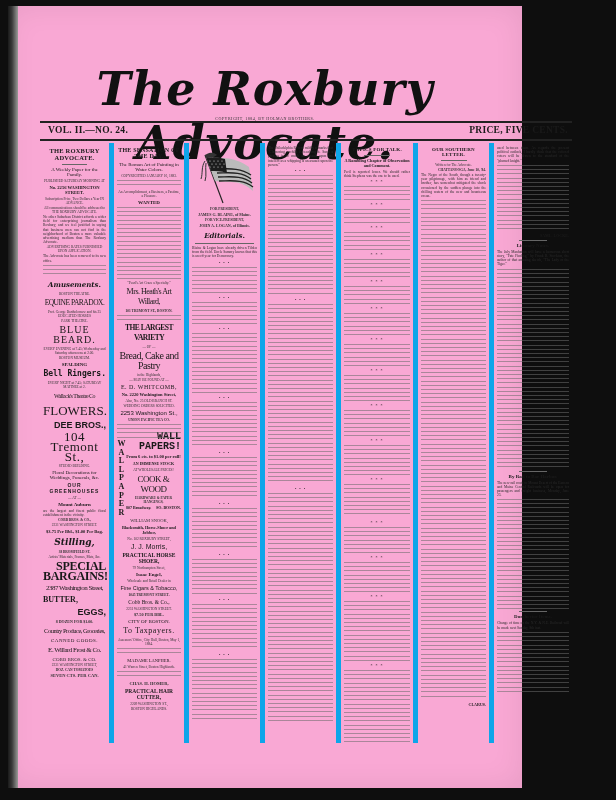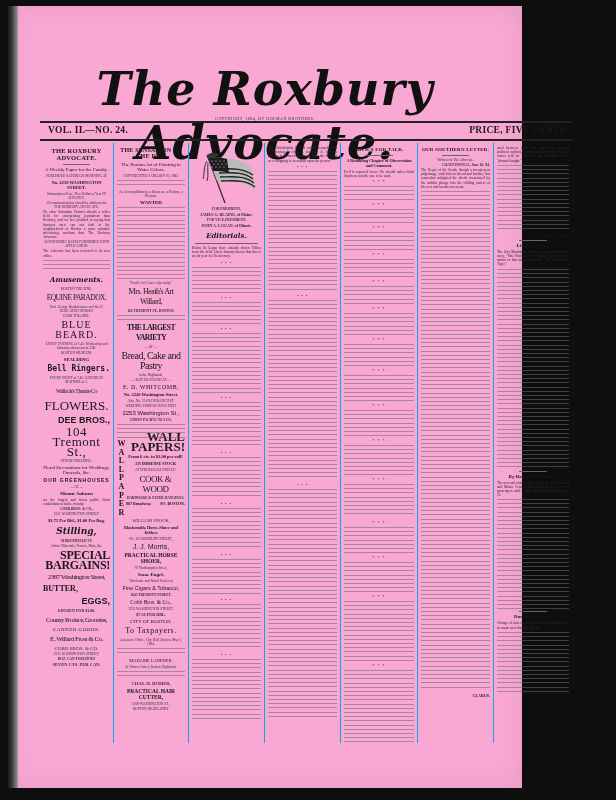--- a/index.html
+++ b/index.html
@@ -31,21 +31,21 @@
   .dateline {
     position:absolute; left:40px; width:520px; top:119px;
     display:flex; justify-content:space-between;
     font-weight:bold; font-size:9.5px; letter-spacing:0.3px;
   }
   .columns {
     position:absolute; left:32px; top:137px; width:532px; height:600px;
     display:flex;
   }
   .col {
-    flex:0 0 auto; border-right:1px solid #0ea5e9; padding:2px 3px 0 3px;
+    flex:0 0 auto; border-right:5px solid #0ea5e9; padding:2px 3px 0 3px;
     box-sizing:border-box; overflow:hidden; height:100%;
   }
   .col:last-child { border-right:none; }
   .c1 { width:74px; } .c2 { width:75px; } .c3 { width:76px; }
   .c4 { width:76px; } .c5 { width:77px; } .c6 { width:76px; } .c7 { width:78px; }
   .h { text-align:center; font-weight:bold; font-size:6.5px; margin:2px 0 3px; letter-spacing:0.2px; }
   .sub { text-align:center; font-size:5px; margin:2px 0; }
   .sm { text-align:center; font-size:3.5px; margin:1px 0; color:#333; }
   .big { text-align:center; font-size:14px; font-weight:bold; line-height:15px; margin:2px 0; }
   .med { text-align:right; font-size:9px; font-weight:bold; line-height:10px; margin:2px 0; }
@@ -179,21 +179,21 @@
           <div>A</div>
           <div>L</div>
           <div>L</div>
           <div>P</div>
           <div>A</div>
           <div>P</div>
           <div>E</div>
           <div>R</div>
         </div>
         <div class="wall-body">
-          <div class="med" style="font-family:Liberation Serif, serif;font-size:13px;margin-top:-8px;margin-left:-9px">WALL PAPERS!</div>
+          <div class="med" style="font-family:Liberation Mono, monospace;font-size:10px;margin-top:-8px;margin-left:-9px">WALL PAPERS!</div>
           <div class="sub" style="font-weight:bold;font-size:4.5px">From 6 cts. to $1.00 per roll!</div>
           <div class="sub" style="font-weight:bold;font-size:4px">AN IMMENSE STOCK</div>
           <div class="sm">AT WHOLESALE PRICES!</div>
           <div class="cond" style="font-size:9px">COOK &amp; WOOD</div>
           <div class="sm" style="font-weight:bold">HARDWARE &amp; PAPER HANGINGS,</div>
           <div style="display:flex;justify-content:space-between;font-size:4px;font-weight:bold">
             <span>807 Broadway.</span>
             <span>SO. BOSTON.</span>
           </div>
         </div>

